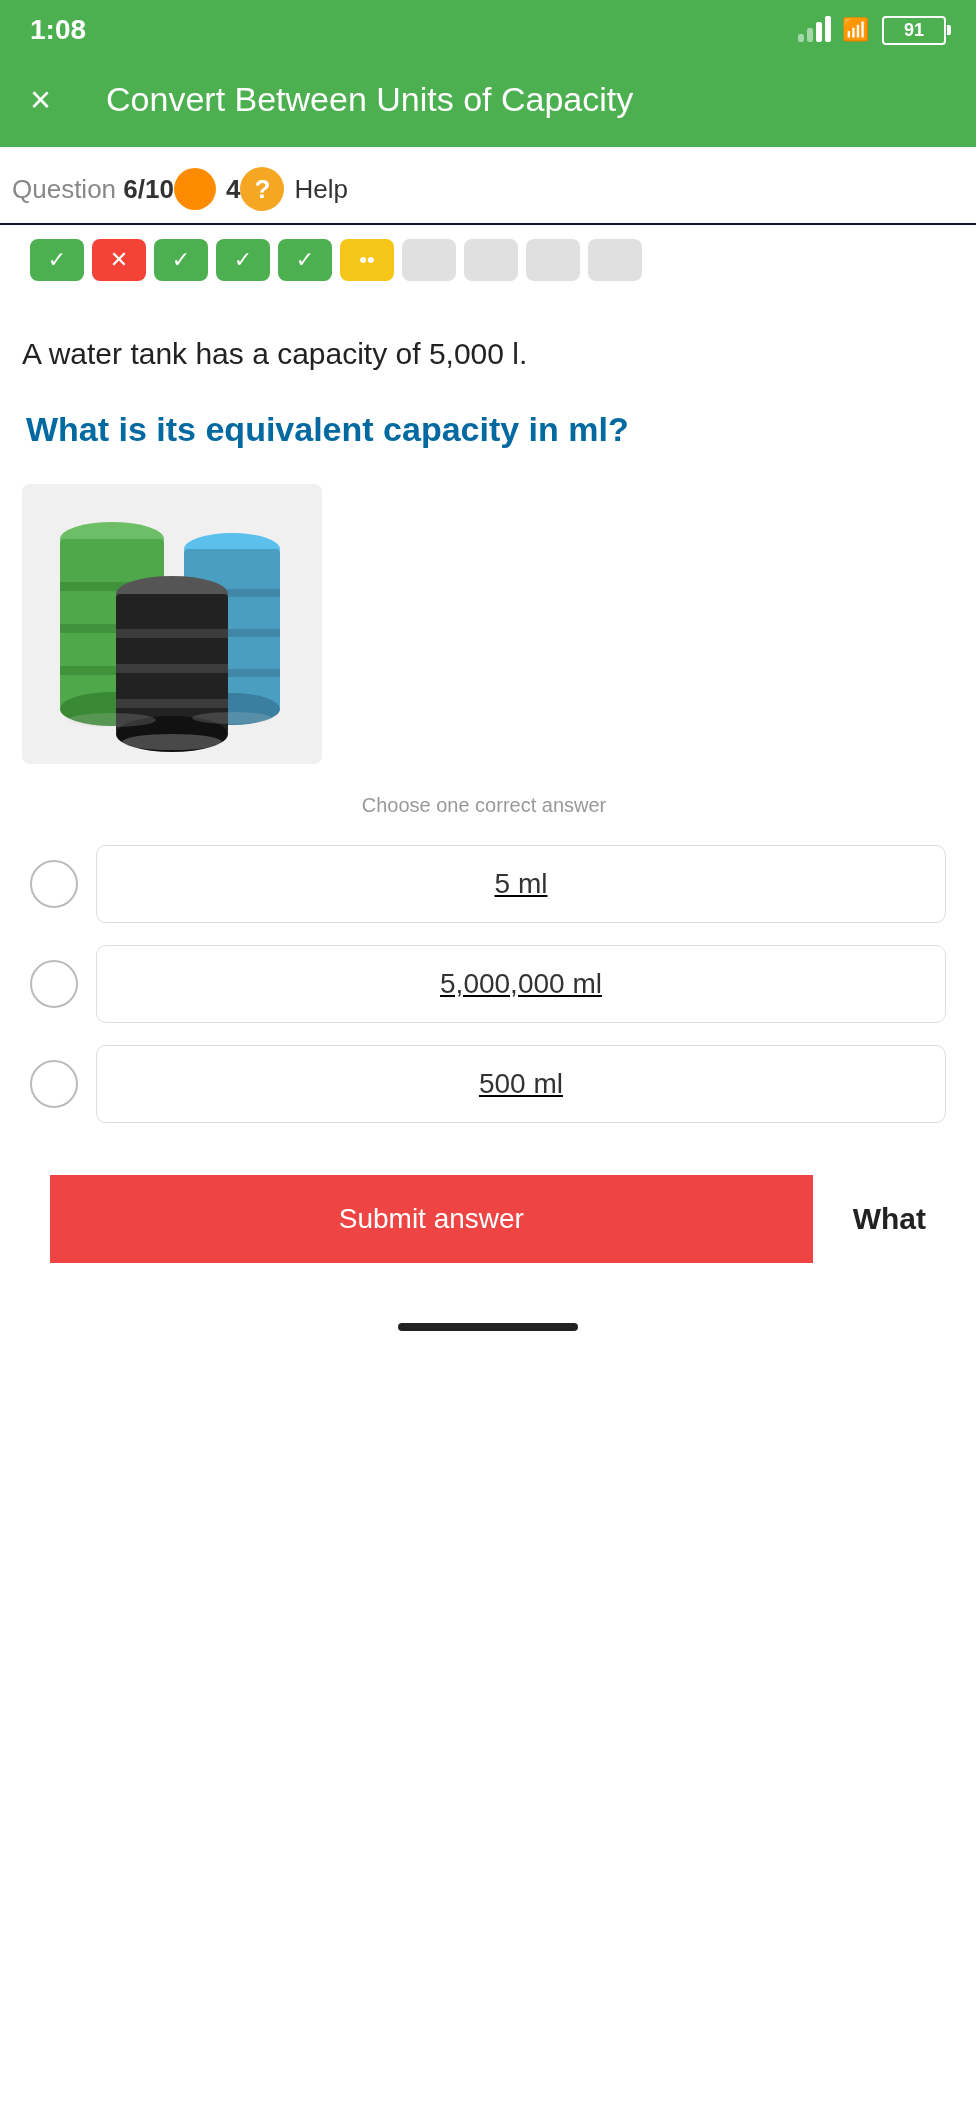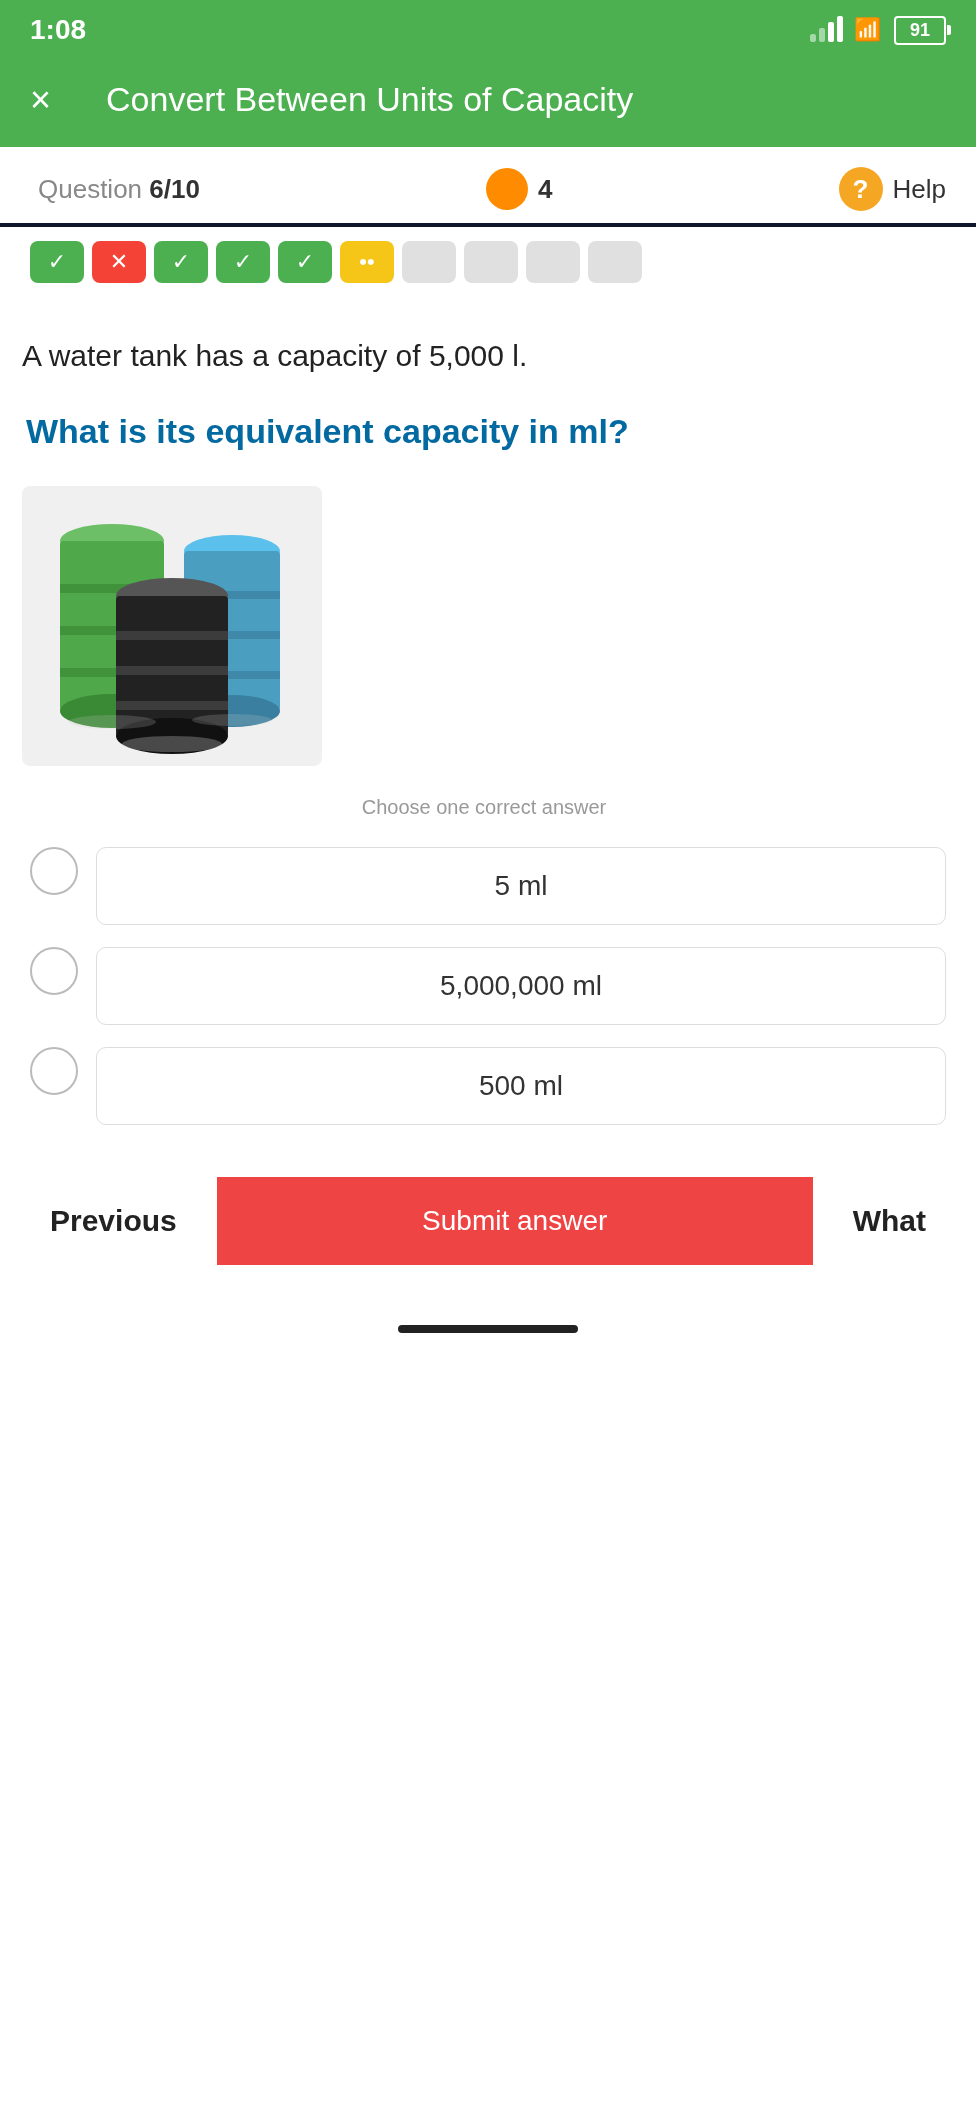--- a/index.html
+++ b/index.html
@@ -43,21 +43,21 @@
       width: 6px;
       border-radius: 2px;
     }
     .wifi-icon {
       color: #fff;
       font-size: 22px;
     }
     .battery-box {
       border: 2px solid #fff;
       border-radius: 4px;
-      padding: 2px 14px;
+      padding: 2px 20px;
       color: #fff;
       font-size: 18px;
       font-weight: 600;
       position: relative;
     }
     .battery-box::after {
       content: '';
       position: absolute;
       right: -7px;
       top: 50%;
@@ -87,23 +87,22 @@
       color: #fff;
       font-size: 34px;
       font-weight: 500;
       margin-left: 31px;
     }
 
     
     .meta-bar {
       display: flex;
       align-items: center;
-      justify-content: space-between;
-      padding: 20px 30px 12px 38px;
-      border-bottom: 4px solid #0f172a;
+      padding: 20px 30px 12px 12px;
+      border-bottom: 2px solid #0f172a;
     }
     .question-label {
       font-size: 26px;
       color: #888;
     }
     .question-label strong {
       color: #333;
       font-weight: 700;
     }
     .points-badge {
@@ -210,22 +209,24 @@
       font-size: 20px;
       margin: 10px 0 28px 0;
     }
 
     
     .answers-section {
       padding: 0 30px;
     }
     .answer-row {
       display: flex;
+      align-items: center;
       gap: 18px;
       margin-bottom: 22px;
+      text-decoration: underline;
     }
     .radio-btn {
       width: 48px;
       height: 48px;
       border-radius: 50%;
       border: 2.5px solid #bbb;
       background: #fff;
       flex-shrink: 0;
       cursor: pointer;
     }
@@ -383,20 +384,19 @@
     <div class="radio-btn"></div>
     <div class="answer-box">5,000,000 ml</div>
   </div>
   <div class="answer-row">
     <div class="radio-btn"></div>
     <div class="answer-box">500 ml</div>
   </div>
 </div>
 
 <div class="bottom-nav">
-  <button class="nav-btn">Previous</button>
   <button class="submit-btn">Submit answer</button>
   <button class="nav-btn">What</button>
 </div>
 
 <div class="home-indicator">
   <div class="home-bar"></div>
 </div>
 
 </body></html>

